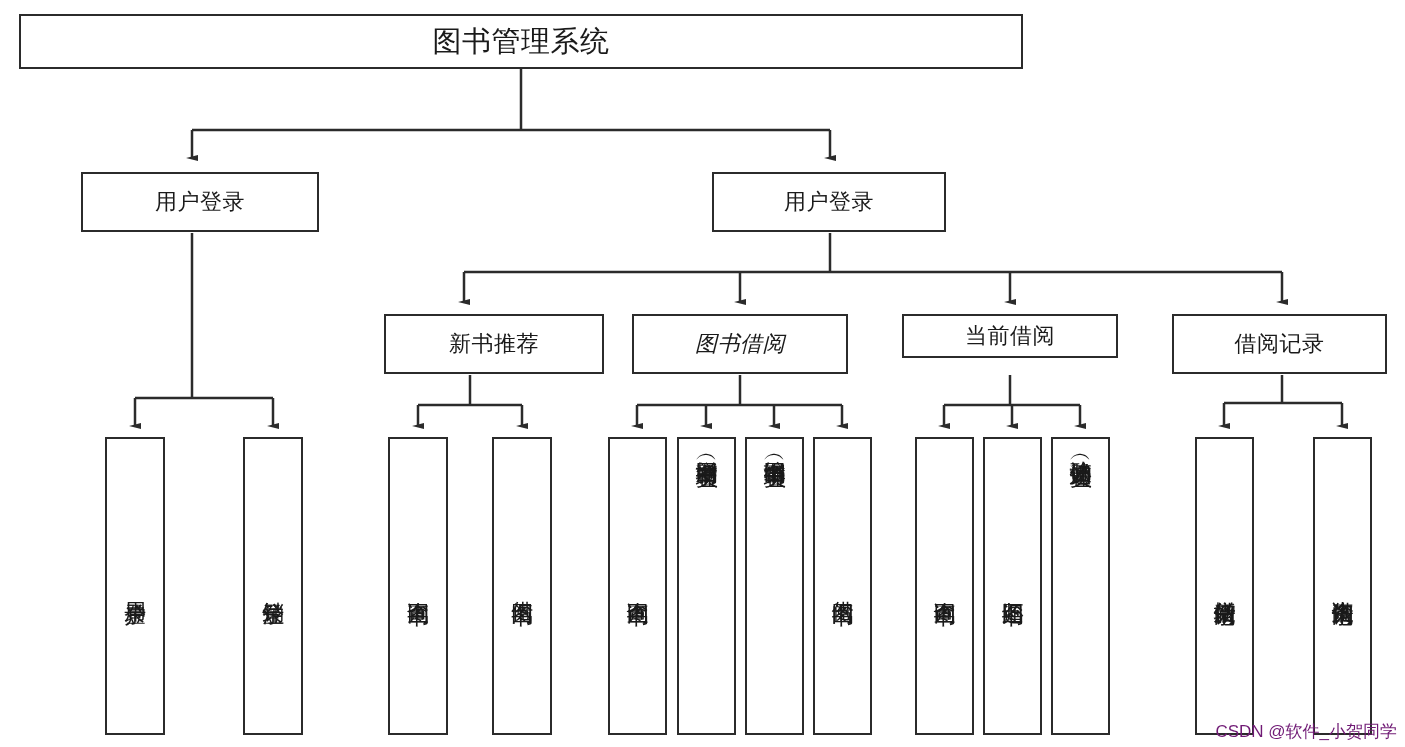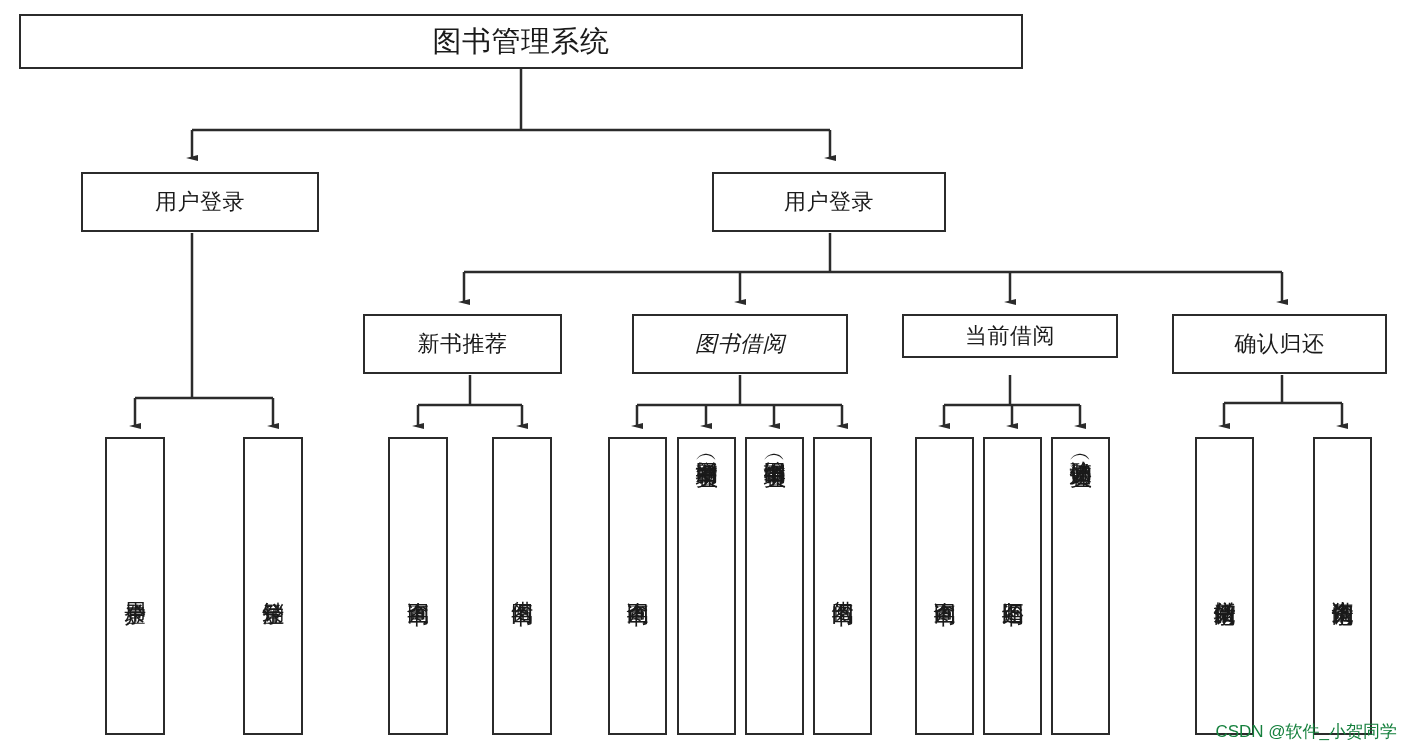--- a/index.html
+++ b/index.html
@@ -44,21 +44,21 @@
     letter-spacing:1px;
   }
   .node.vert.mid .lbl{margin-top:auto;margin-bottom:auto;}
   .node.vert.top .lbl{margin-top:4px;}
   #root .lbl{font-size:29px;}
   #watermark{
     position:absolute;
     right:8px;
     bottom:4px;
     font-size:17px;
-    color:#15803d;
+    color:#701a75;
     white-space:nowrap;
     pointer-events:none;
   }
 </style>
 </head>
 <body>
 
 <div id="diagram">
 
   <svg id="edges" viewBox="0 0 1405 747">
@@ -116,34 +116,34 @@
   </div>
 
   <div class="node horiz" style="left:81px;top:172px;width:238px;height:60px;">
     <span class="lbl">用户登录</span>
   </div>
 
   <div class="node horiz" style="left:712px;top:172px;width:234px;height:60px;">
     <span class="lbl">用户登录</span>
   </div>
 
-  <div class="node horiz" style="left:363px;top:314px;width:199px;height:60px;">
+  <div class="node horiz" style="left:384px;top:314px;width:220px;height:60px;">
     <span class="lbl">新书推荐</span>
   </div>
 
   <div class="node horiz" style="left:632px;top:314px;width:216px;height:60px;font-style:italic;">
     <span class="lbl">图书借阅</span>
   </div>
 
   <div class="node horiz" style="left:902px;top:314px;width:216px;height:44px;">
     <span class="lbl">当前借阅</span>
   </div>
 
   <div class="node horiz" style="left:1172px;top:314px;width:215px;height:60px;">
-    <span class="lbl">确认归还</span>
+    <span class="lbl">借阅记录</span>
   </div>
 
   <div class="node vert mid" style="left:105px;top:437px;width:60px;height:298px;">
     <span class="lbl">用户登录</span>
   </div>
 
   <div class="node vert mid" style="left:243px;top:437px;width:60px;height:298px;">
     <span class="lbl">注销登录</span>
   </div>
 

